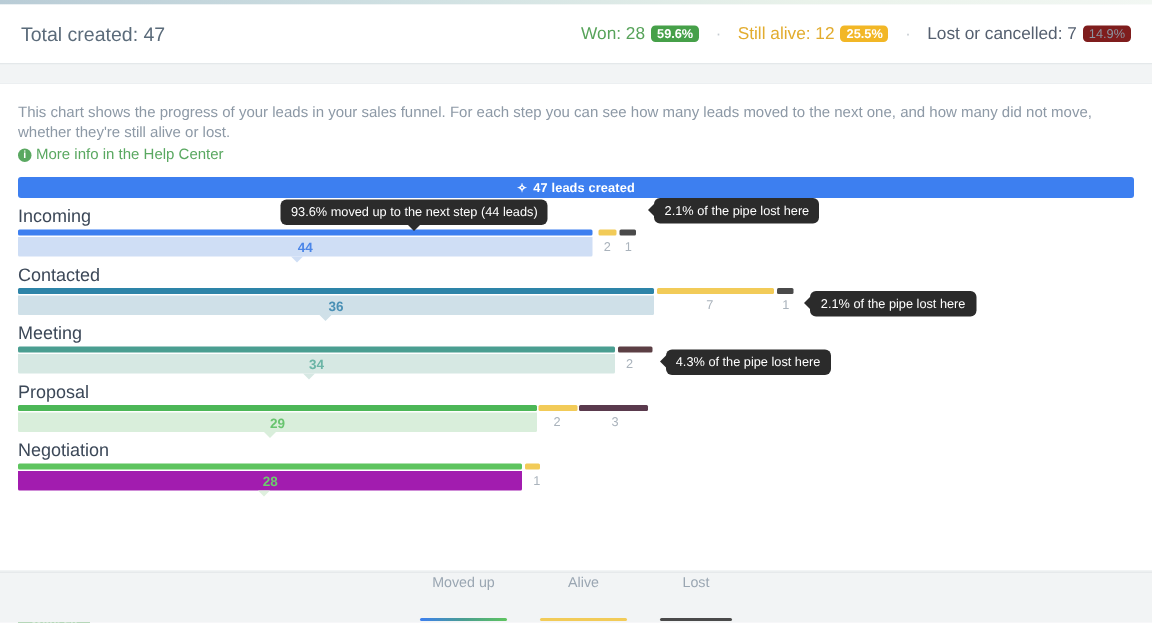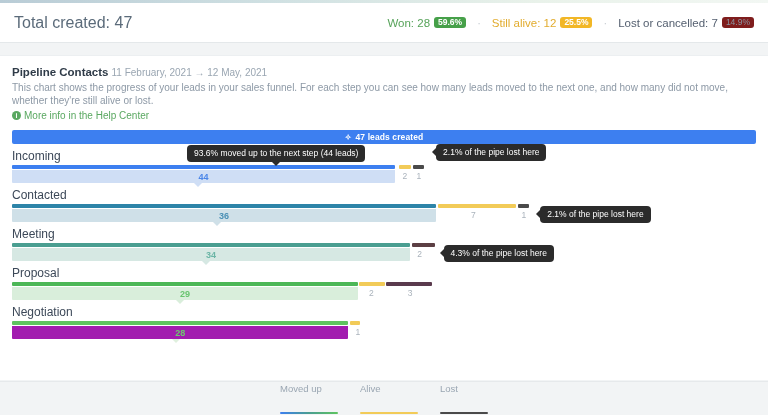--- a/index.html
+++ b/index.html
@@ -18,21 +18,21 @@
     background: linear-gradient(90deg,#b9ccd6 0%,#cfe0e2 35%,#e9f2ea 70%,#f2f7f3 100%);
   }
   
   .summary-bar {
     position:absolute; top:3px; left:0; width:768px; height:40px;
     background:#ffffff;
     border-bottom:1px solid #e4e8ea;
     display:flex; align-items:center;
     padding: 0 14px;
   }
-  .summary-total { font-size:16px; color:#5b6b7a; }
+  .summary-total { font-size:13px; color:#5b6b7a; }
   .summary-right { margin-left:auto; display:flex; align-items:center; gap:0px; }
   .stat { display:flex; align-items:center; gap:4px; font-size:11.5px; white-space:nowrap;}
   .stat .label-won  { color:#57a35a; }
   .stat .label-alive{ color:#e2ac2e; }
   .stat .label-lost { color:#556070; }
   .pct {
     font-size:8.5px; font-weight:bold; color:#fff;
     padding:1.5px 4px; border-radius:3px; line-height:1;
   }
   .pct.green  { background:#46a049; }
@@ -110,21 +110,21 @@
   }
   .won-badge .trophy { font-size:12px; line-height:12px; }
   .won-badge .wlabel { font-size:8px; font-weight:bold; }
 
   
   .legend {
     position:absolute; bottom:0; left:0; width:768px; height:34px;
     background:#f2f4f5; border-top:1px solid #e6e9eb;
     display:flex; align-items:center; justify-content:center; gap:22px;
   }
-  .leg-item { display:flex; flex-direction:column; gap:18px; cursor:pointer; }
+  .leg-item { display:flex; flex-direction:column; align-items:center; gap:18px; cursor:pointer; }
   .leg-txt { font-size:9.5px; color:#9aa6b2; }
   .leg-line { width:58px; height:2px; border-radius:1px; }
   .leg-line.moved { background:linear-gradient(90deg,#3d7ff0 0%,#4a9e91 50%,#5ec45f 100%); }
   .leg-line.alive { background:#f2cb58; }
   .leg-line.lost  { background:#4a4a4a; width:48px; }
 </style>
 </head>
 <body>
 
 <div class="top-accent"></div>
@@ -148,23 +148,20 @@
     <div class="stat">
       <span class="label-lost">Lost or cancelled: 7</span>
       <span class="pct grey">14.9%</span>
     </div>
   </div>
 </div>
 
 <div class="card">
 
   <div class="chart-head">
-    <div class="title-line">
-      <span class="title-strong">Pipeline Contacts</span><span class="title-dates">11 February, 2021 → 12 May, 2021</span>
-    </div>
     <div class="desc">This chart shows the progress of your leads in your sales funnel. For each step you can see how many leads moved to the next one, and how many did not move, whether they're still alive or lost.</div>
     <div class="help">
       <span class="info-ico">i</span>
       <span class="help-text">More info in the Help Center</span>
     </div>
   </div>
 
   <div class="funnel">
 
     <div class="created-bar">

